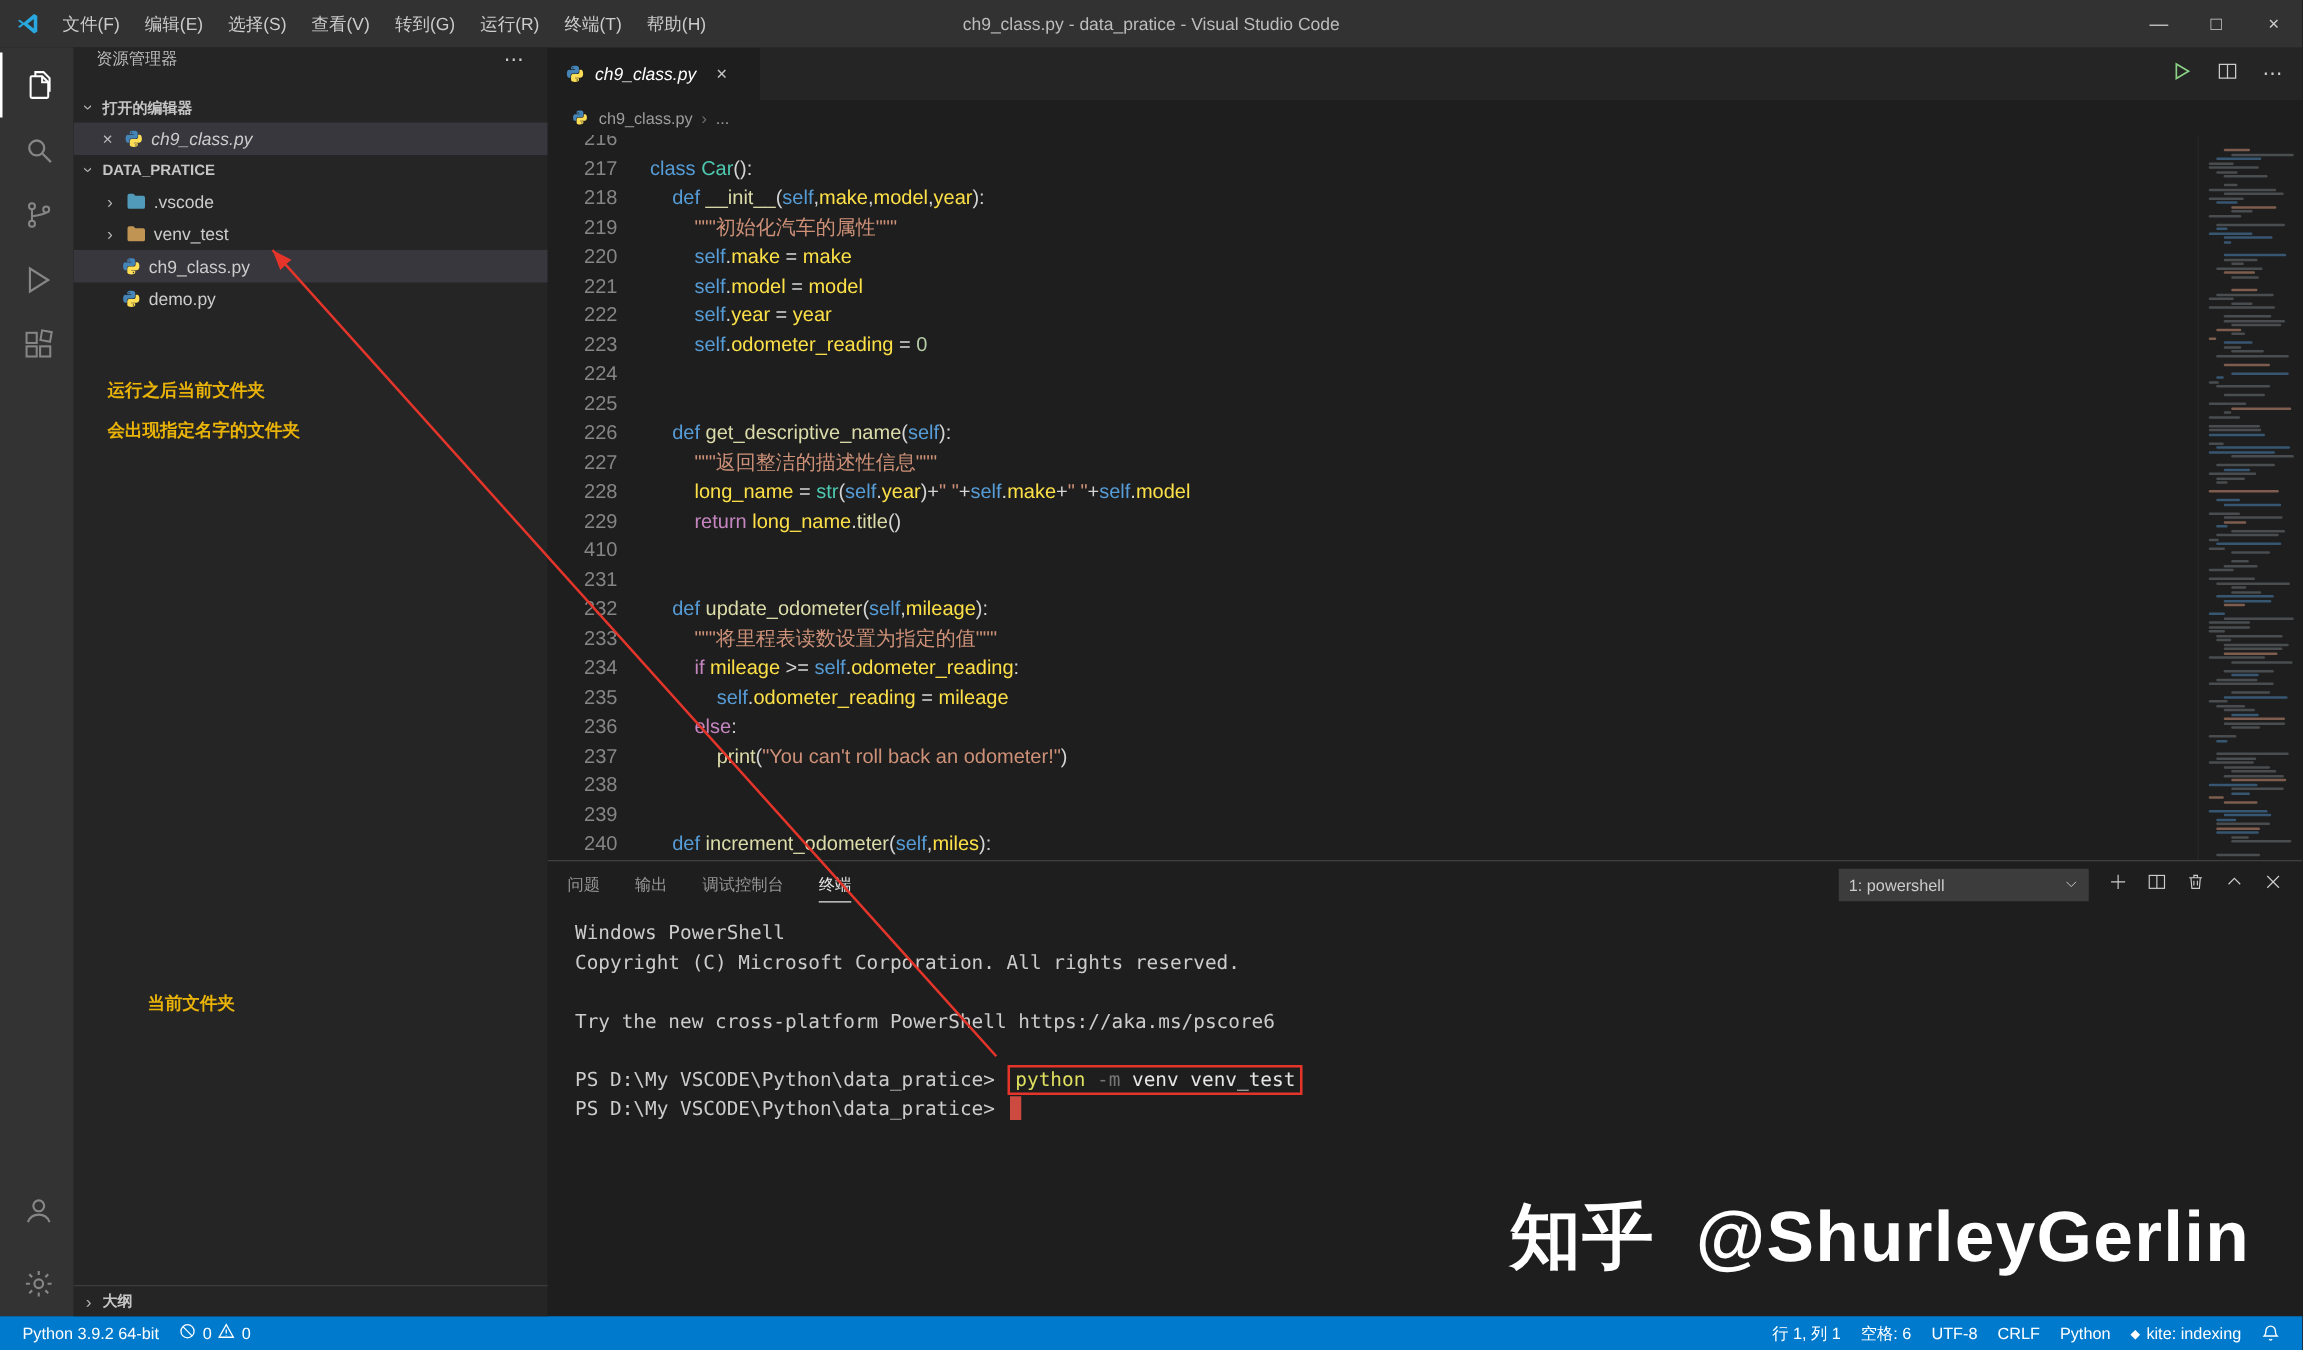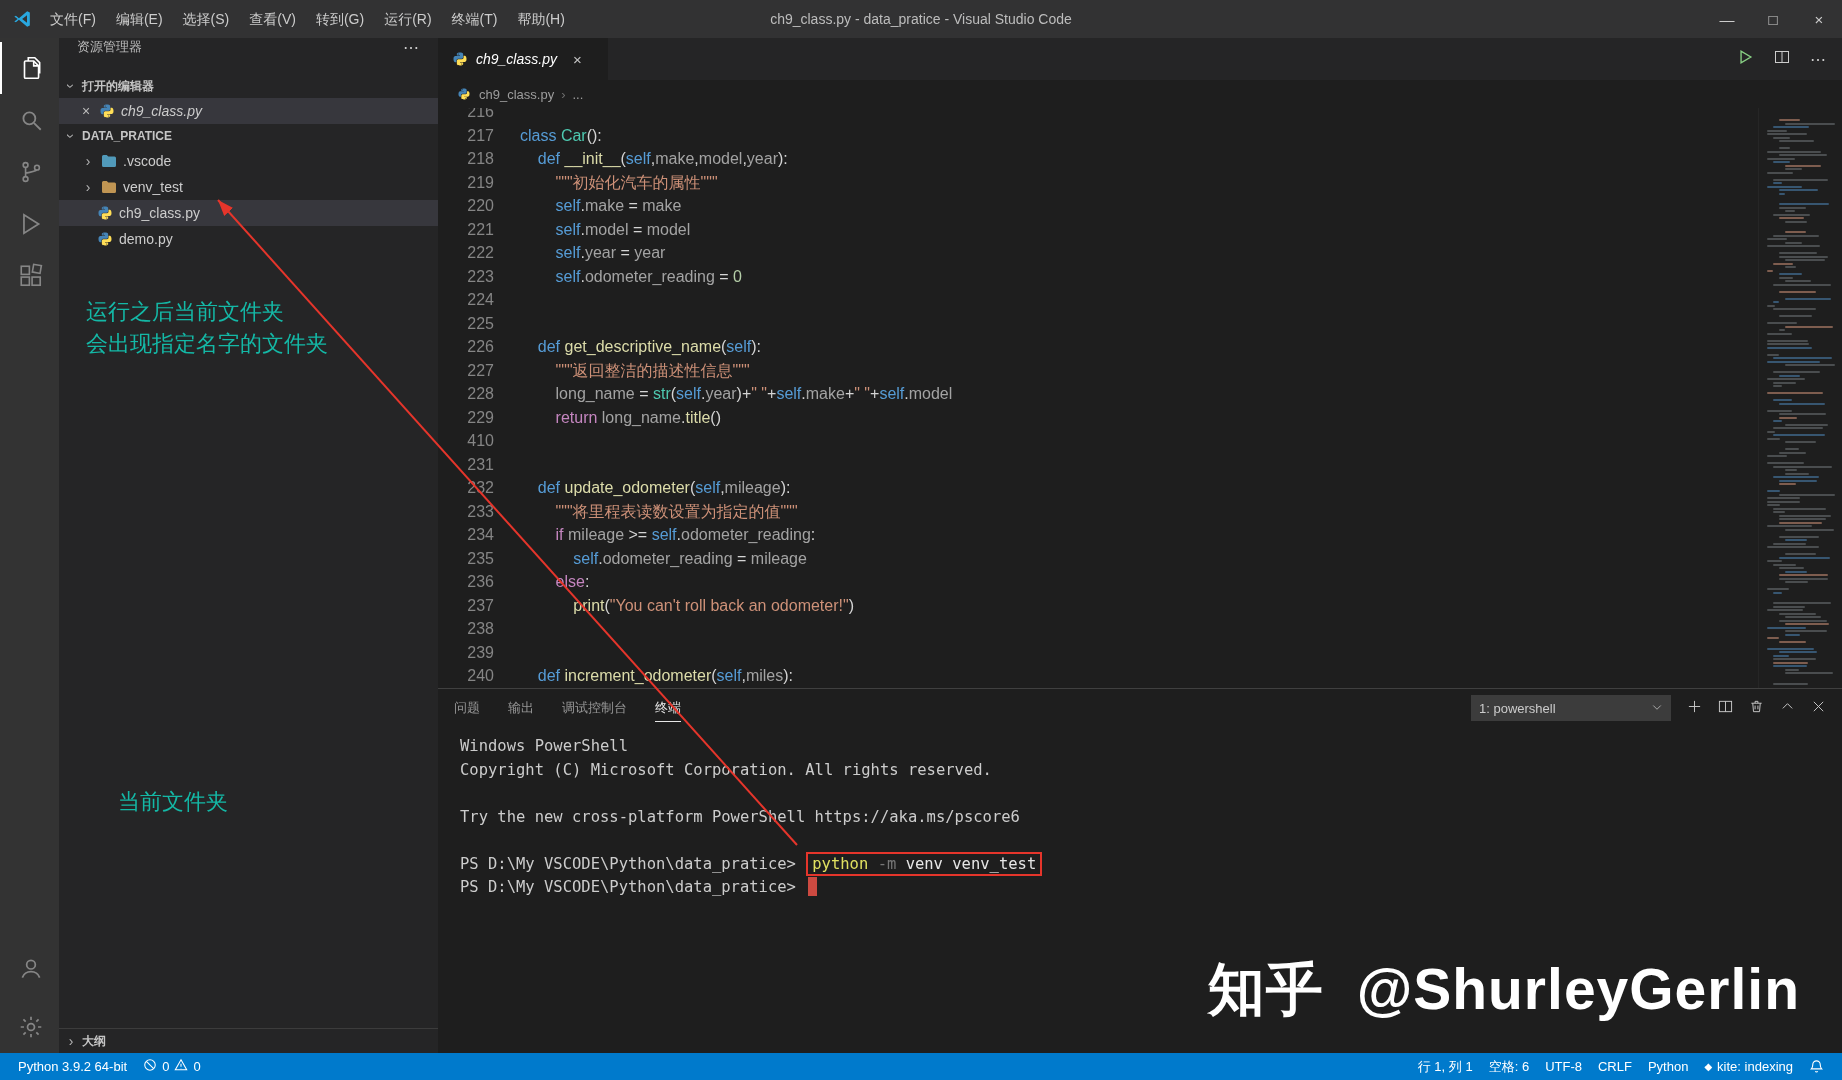--- a/index.html
+++ b/index.html
@@ -51,21 +51,21 @@
   .bc-sep{color:#6f6f6f}
 
   
   .code-wrap{flex:0 0 580px;position:relative;overflow:hidden;
     font-family:Liberation Sans, sans-serif;font-size:16px;line-height:23.5px}
   #code-lines{margin-top:-8px}
   .code-line{display:flex;height:23.5px;white-space:pre}
   .line-num{flex:0 0 56px;text-align:right;color:#858585}
   .line-text{padding-left:26px}
   .tk-kw{color:#569cd6}.tk-ctl{color:#c586c0}.tk-cls{color:#4ec9b0}.tk-fn{color:#dcdcaa}
-  .tk-str{color:#ce9178}.tk-num{color:#b5cea8}.tk-var{color:#a3a3a3}.tk-d{color:#d4d4d4}.tk-slf{color:#569cd6}
+  .tk-str{color:#ce9178}.tk-num{color:#b5cea8}.tk-var{color:#fde047}.tk-d{color:#d4d4d4}.tk-slf{color:#569cd6}
   .minimap{position:absolute;top:0;right:0;width:84px;height:100%;padding:4px 6px 0 8px;border-left:1px solid rgba(255,255,255,0.04)}
   .mm-row{height:3.5px}
   .mm-row span{display:block;height:2px;border-radius:1px}
 
   
   .panel{flex:1;display:flex;flex-direction:column;border-top:1px solid rgba(128,128,128,0.35);min-height:0}
   .panel-header{flex:0 0 38px;display:flex;align-items:center;padding:0 16px}
   .panel-tabs{display:flex;gap:28px;font-size:13px;color:#969696}
   .panel-tab{padding:4px 0}
   .panel-tab.active{color:#e7e7e7;border-bottom:1px solid #e7e7e7}
@@ -80,21 +80,21 @@
   .term-cursor{display:inline-block;width:9px;height:19px;background:#cd4a41;vertical-align:text-bottom;margin-left:3px}
 
   
   .statusbar{flex:0 0 27px;background:#007acc;color:#ffffff;display:flex;align-items:center;font-size:13px;padding:0 10px}
   .sb-item{display:flex;align-items:center;gap:5px;padding:0 8px;white-space:nowrap}
   .sb-right{margin-left:auto;display:flex;align-items:center}
   .kite-ic{font-size:10px}
 
   
   .annot-overlay{position:absolute;inset:0;pointer-events:none;z-index:50}
-  .red-note{position:absolute;color:#14b8a6;font-size:22px;line-height:32px;font-weight:400;z-index:51;pointer-events:none}
+  .red-note{position:absolute;color:#eab308;font-size:14px;line-height:32px;font-weight:700;z-index:51;pointer-events:none}
   .watermark{position:absolute;right:42px;top:952px;color:#ffffff;font-size:57px;font-weight:600;
     letter-spacing:1px;word-spacing:16px;z-index:52;pointer-events:none}
 </style>
 </head>
 <body>
 
 <div class="app">
 
   <div class="titlebar">
     <span class="logo">

